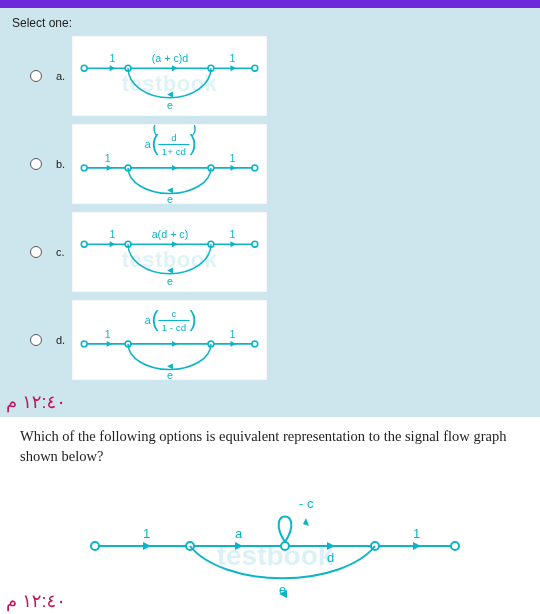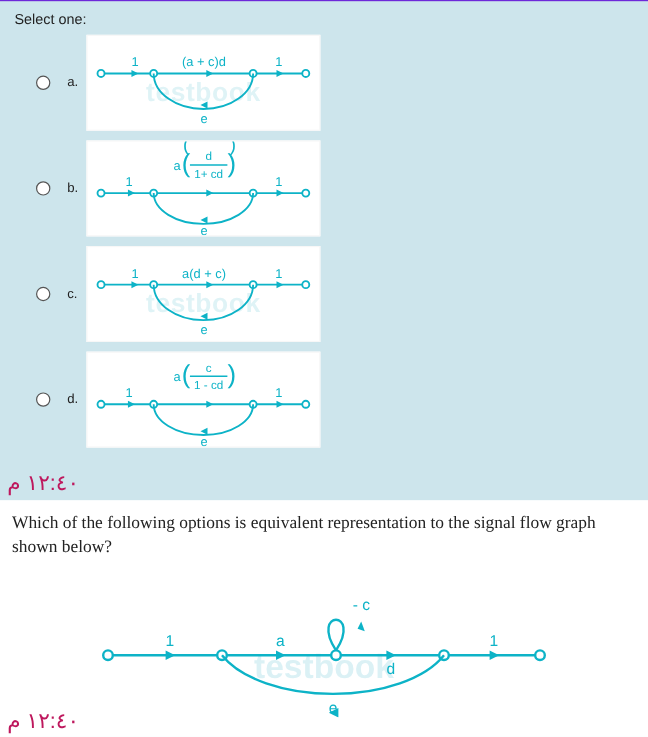--- a/index.html
+++ b/index.html
@@ -6,21 +6,21 @@
   body {
     width: 540px;
     height: 614px;
     font-family: Arial, sans-serif;
     background: #fff;
     overflow: hidden;
     position: relative;
   }
   .top-section {
     background: #cde5ec;
-    border-top: 1px solid #6d28d9;
+    border-top: 8px solid #6d28d9;
     padding: 8px 24px 18px 12px;
     height: 417px;
     position: relative;
   }
   .prompt {
     font-size: 12px;
     color: #222;
     margin-bottom: 6px;
   }
   .option-row {
@@ -64,21 +64,21 @@
   }
   .timestamp {
     position: absolute;
     font-size: 18px;
     color: #be185d;
     direction: rtl;
   }
   .ts1 { left: 6px; bottom: 4px; }
   .bottom-section {
     background: #fff;
-    padding: 10px 10px 0 10px;
+    padding: 10px 10px 0 20px;
     height: 197px;
     position: relative;
   }
   .question {
     font-size: 14.5px;
     color: #222;
     line-height: 1.35;
     font-family: Georgia, 'Times New Roman', serif;
   }
   .main-diagram {

